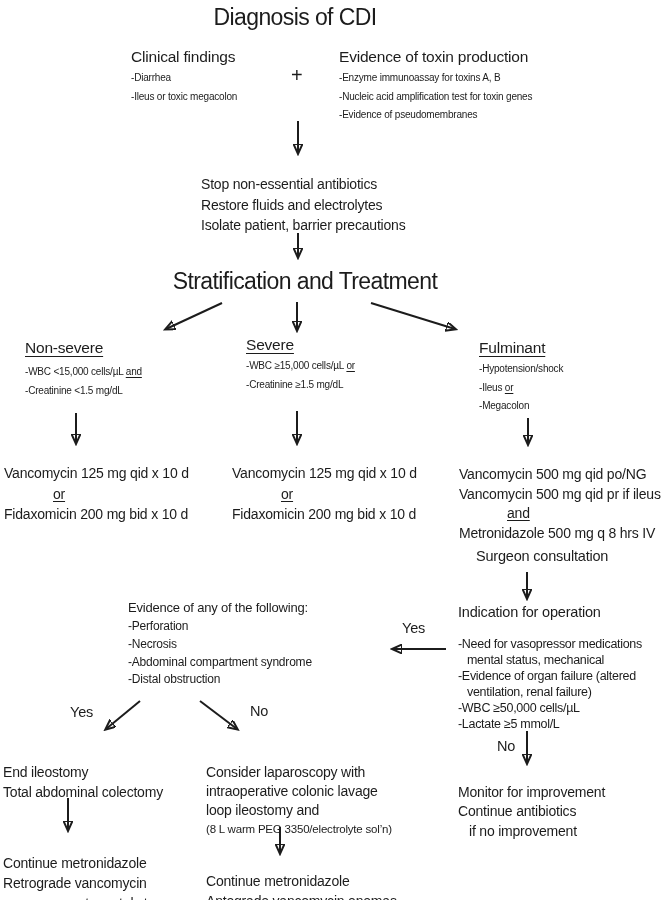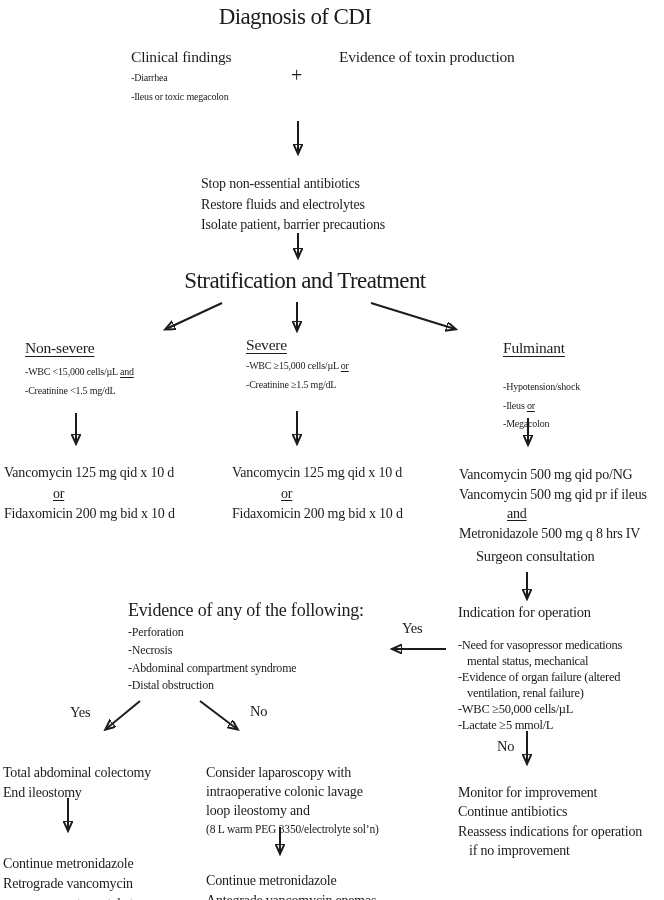--- a/index.html
+++ b/index.html
@@ -1,18 +1,18 @@
 <!DOCTYPE html>
 <html><head>
 <meta charset="utf-8">
 <style>
   * { margin:0; padding:0; box-sizing:border-box; }
   html,body { background:#ffffff; }
   body { font-family:"Liberation Sans", sans-serif; color:#1c1c1c; }
-  .page { position:relative; width:664px; height:900px; background:#fff; overflow:hidden; letter-spacing:-0.2px;font-family:Liberation Serif, serif; }
+  .page { position:relative; width:664px; height:900px; background:#fff; overflow:hidden; letter-spacing:-0.2px; }
   .abs { position:absolute; white-space:nowrap; }
   .h-big { font-size:23px; letter-spacing:-0.6px; }
   .h-sec { font-size:15.5px; }
   .head-u { text-decoration:underline; text-underline-offset:3px; }
   .items { font-size:10px; line-height:18.5px; }
   .items > div { white-space:nowrap; }
   .body-txt { font-size:14px; line-height:20.5px;margin-top:12px; }
   .u { text-decoration:underline; text-underline-offset:2px; }
   .center { transform:translateX(-50%); }
   .lbl { font-size:14.5px; }
@@ -55,20 +55,25 @@
     <div class="items" style="margin-top:3px;">
       <div>-Diarrhea</div>
       <div>-Ileus or toxic megacolon</div>
     </div>
   </div>
 
   <div class="abs" style="left:291px; top:64px; font-size:20px;">+</div>
 
   <div class="abs" style="left:339px; top:48px;">
     <div class="h-sec">Evidence of toxin production</div>
+    <div class="items" style="margin-top:3px;">
+      <div>-Enzyme immunoassay for toxins A, B</div>
+      <div>-Nucleic acid amplification test for toxin genes</div>
+      <div>-Evidence of pseudomembranes</div>
+    </div>
   </div>
 
   <div class="abs body-txt" style="left:201px; top:162px;">
     <div>Stop non-essential antibiotics</div>
     <div>Restore fluids and electrolytes</div>
     <div>Isolate patient, barrier precautions</div>
   </div>
 
   <div class="abs h-big center" style="left:305px; top:268px;">Stratification and Treatment</div>
 
@@ -81,23 +86,23 @@
   </div>
 
   <div class="abs" style="left:246px; top:336px;">
     <div class="h-sec head-u">Severe</div>
     <div class="items" style="margin-top:3px;">
       <div><span>-WBC ≥15,000 cells/µL </span><span class="u">or</span></div>
       <div>-Creatinine ≥1.5 mg/dL</div>
     </div>
   </div>
 
-  <div class="abs" style="left:503px; top:339px;">
+  <div class="abs" style="left:479px; top:339px;">
     <div class="h-sec head-u">Fulminant</div>
-    <div class="items" style="margin-top:21px;">
+    <div class="items" style="margin-top:3px;">
       <div>-Hypotension/shock</div>
       <div><span>-Ileus </span><span class="u">or</span></div>
       <div>-Megacolon</div>
     </div>
   </div>
 
   <div class="abs body-txt" style="left:4px; top:451px;">
     <div>Vancomycin 125 mg qid x 10 d</div>
     <div style="padding-left:49px;"><span class="u">or</span></div>
     <div>Fidaxomicin 200 mg bid x 10 d</div>
@@ -126,35 +131,35 @@
       <div>-Evidence of organ failure (altered</div>
       <div style="padding-left:9px;">ventilation, renal failure)</div>
       <div>-WBC ≥50,000 cells/µL</div>
       <div>-Lactate ≥5 mmol/L</div>
     </div>
   </div>
 
   <div class="abs lbl" style="left:402px; top:620px;">Yes</div>
 
   <div class="abs" style="left:128px; top:600px;">
-    <div style="font-size:18px;">Evidence of any of the following:</div>
+    <div style="font-size:13px;">Evidence of any of the following:</div>
     <div class="items" style="margin-top:3px; font-size:12px; line-height:17.8px;">
       <div>-Perforation</div>
       <div>-Necrosis</div>
       <div>-Abdominal compartment syndrome</div>
       <div>-Distal obstruction</div>
     </div>
   </div>
 
   <div class="abs lbl" style="left:70px; top:704px;">Yes</div>
   <div class="abs lbl" style="left:250px; top:703px;">No</div>
 
   <div class="abs body-txt" style="left:3px; top:751px; line-height:19.5px;">
+    <div>End ileostomy</div>
     <div>Total abdominal colectomy</div>
-    <div>End ileostomy</div>
   </div>
 
   <div class="abs body-txt" style="left:3px; top:842px; line-height:19.8px;">
     <div>Continue metronidazole</div>
     <div>Retrograde vancomycin</div>
     <div style="padding-left:30px;">enemas to rectal stump</div>
   </div>
 
   <div class="abs body-txt" style="left:206px; top:751px; line-height:19px;">
     <div>Consider laparoscopy with</div>
@@ -166,17 +171,16 @@
   <div class="abs body-txt" style="left:206px; top:859px; line-height:20px;">
     <div>Continue metronidazole</div>
     <div>Antegrade vancomycin enemas</div>
   </div>
 
   <div class="abs lbl" style="left:497px; top:738px;">No</div>
 
   <div class="abs body-txt" style="left:458px; top:771px; line-height:19.3px;">
     <div>Monitor for improvement</div>
     <div>Continue antibiotics</div>
-    <div>Reassess indications for operation</div>
     <div style="padding-left:11px;">if no improvement</div>
   </div>
 
 </div>
 
 </body></html>

